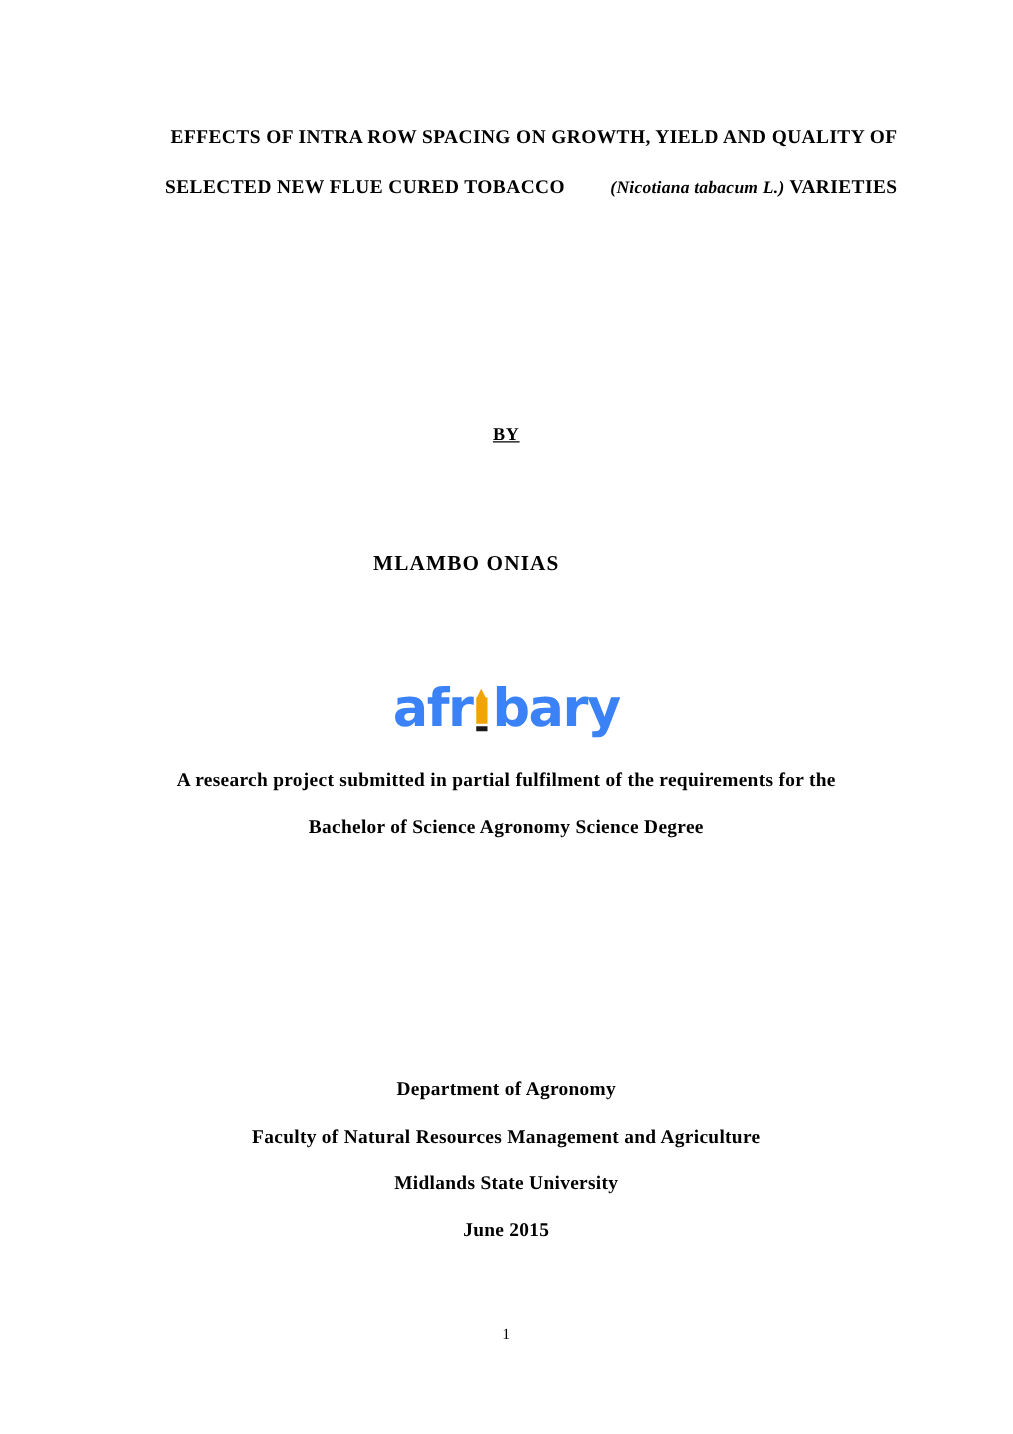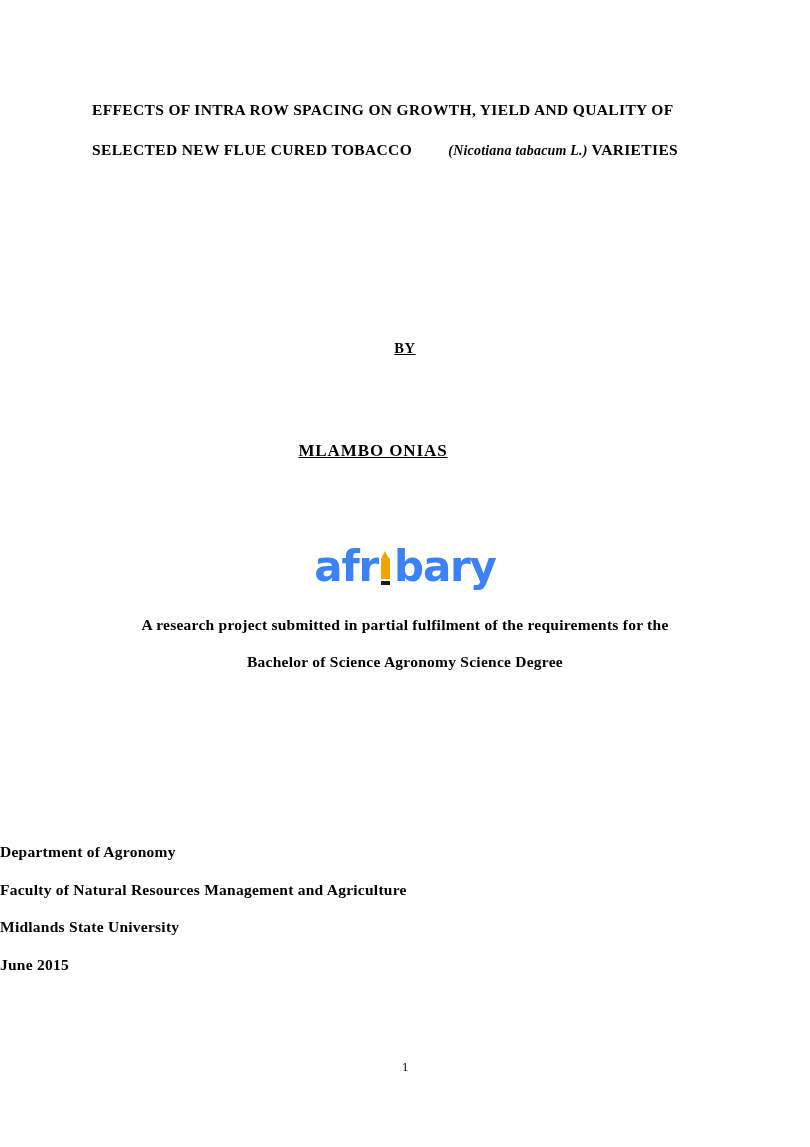--- a/index.html
+++ b/index.html
@@ -23,21 +23,21 @@
     background: #ffffff;
     box-sizing: border-box;
   }
 
   
   .title-block {
     position: absolute;
     top: 90px;
     left: 92px;
     width: 626px;
-    text-align: left;
+    text-align: right;
     font-family: Liberation Serif, serif;
   }
   .title-line {
     font-weight: bold;
     font-size: 15.5px;
     letter-spacing: 0.35px;
     line-height: 40px;
     white-space: nowrap;
   }
   .title-line .sci {
@@ -63,21 +63,20 @@
   
   .author-line {
     position: absolute;
     top: 441px;
     left: 0;
     width: 746px;
     text-align: center;
     font-weight: bold;
     font-size: 17px;
     letter-spacing: 0.9px;
-    text-decoration: underline;
   }
 
   
   .logo-wrap {
     position: absolute;
     top: 543px;
     left: 0;
     width: 810px;
     text-align: center;
   }
@@ -137,23 +136,24 @@
   .submission .sub-line {
     font-weight: bold;
     font-size: 15.5px;
     letter-spacing: 0.25px;
     line-height: 37px;
   }
 
   
   .institution {
     position: absolute;
-    top: 833px;
-    left: 0;
-    width: 810px;
+    top: 853px;
+    left: 0;
+    width: 810px;
+    text-align: center;
   }
   .institution .inst-line {
     font-weight: bold;
     font-size: 15.5px;
     letter-spacing: 0.25px;
     line-height: 37.5px;
   }
 
   
   .page-number {

